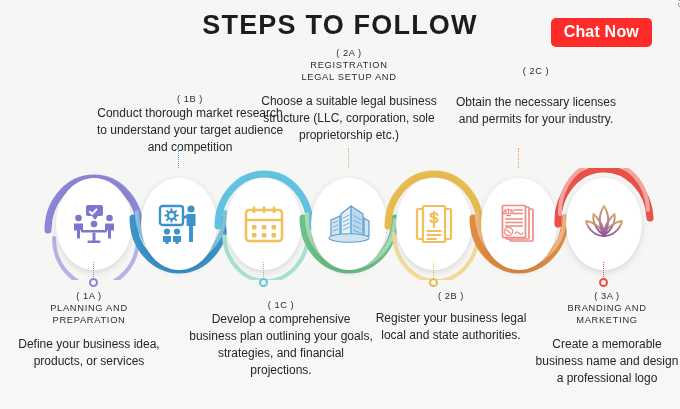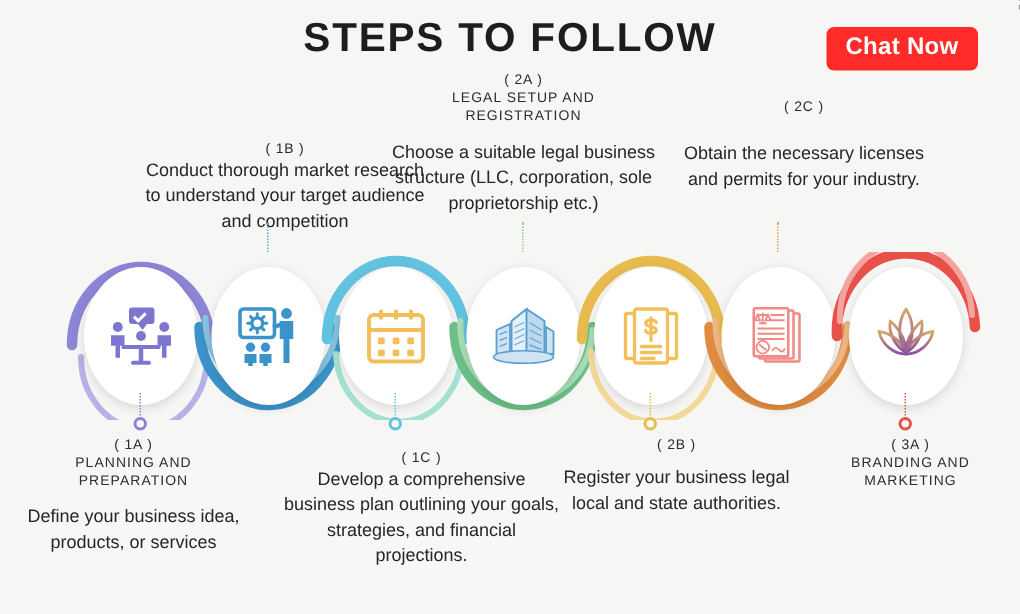--- a/index.html
+++ b/index.html
@@ -115,22 +115,22 @@
 
   <div id="watermark">fiverr.com/brandmarketingg</div>
 
   <div class="blk" style="left:96px; top:94px; width:188px;">
     <div class="code">( 1B )</div>
     <div class="body">Conduct thorough market research to understand your target audience and competition</div>
   </div>
 
   <div class="blk" style="left:258px; top:48px; width:182px;">
     <div class="code">( 2A )</div>
+    <div class="cap">REGISTRATION</div>
     <div class="cap">LEGAL SETUP AND</div>
-    <div class="cap">REGISTRATION</div>
     <div class="body gap">Choose a suitable legal business structure  (LLC, corporation, sole proprietorship etc.)</div>
   </div>
 
   <div class="blk" style="left:452px; top:66px; width:168px;">
     <div class="code">( 2C )</div>
     <div class="body gap" style="margin-top:18px;">Obtain the necessary licenses and permits for your industry.</div>
   </div>
 
   <div id="row">
 
@@ -370,15 +370,16 @@
 
   <div class="blk" style="left:370px; top:291px; width:162px;text-align:center;">
     <div class="code">( 2B )</div>
     <div class="body gap">Register your business legal local and state authorities.</div>
   </div>
 
   <div class="blk" style="left:534px; top:291px; width:146px;">
     <div class="code">( 3A )</div>
     <div class="cap">BRANDING AND</div>
     <div class="cap">MARKETING</div>
+    <div class="body gap">Create a memorable business name and design a professional logo</div>
   </div>
 
 </div>
 
 </body></html>

